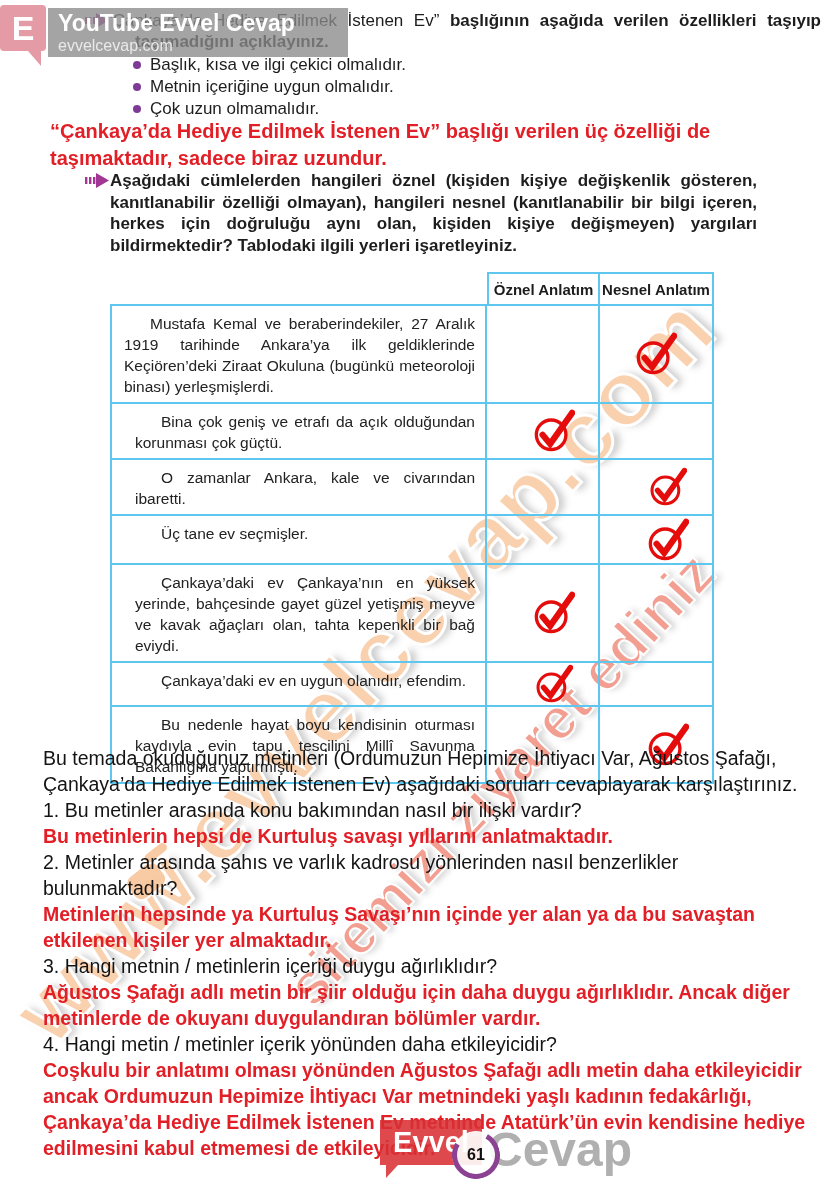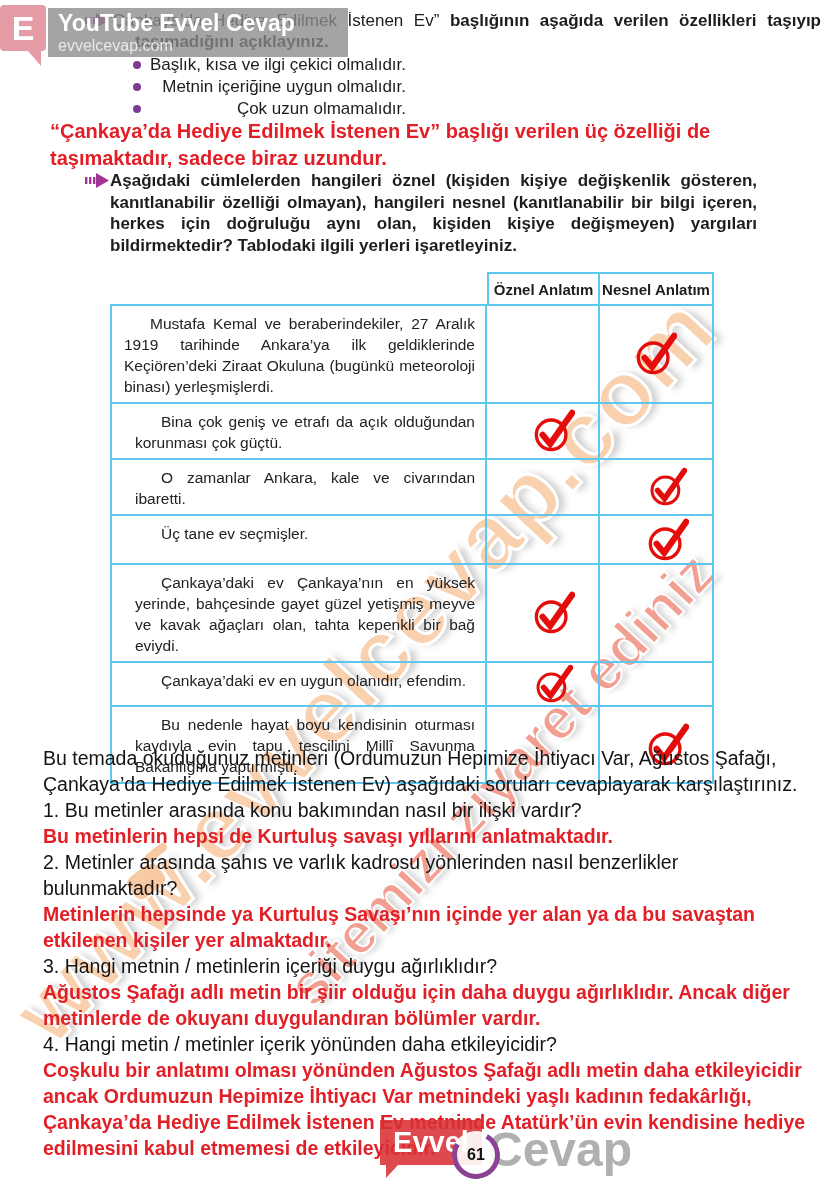--- a/index.html
+++ b/index.html
@@ -60,21 +60,21 @@
   }
 
   
   .arrow-icon { position:absolute; left:0; top:3px; }
   .q1 {
     position:absolute; left:85px; top:10px; width:736px; z-index:2;
     font-size:17px; line-height:21px;
     padding-left:50px; text-indent:-28px; text-align:justify;
   }
   .q1 b { font-weight:bold; }
-  .bullets { position:absolute; left:133px; top:54px; z-index:2; list-style:none;text-align:right; }
+  .bullets { position:absolute; left:133px; top:54px; z-index:2; list-style:none; }
   .bullets li { font-size:17px; line-height:22px; position:relative; padding-left:17px; }
   .dot {
     position:absolute; left:0; top:7px; width:8px; height:8px;
     border-radius:50%; background:#7d3a96;
   }
   .answer1 {
     position:absolute; left:50px; top:118px; width:766px; z-index:2;
     font-size:20px; line-height:27px; color:#e21e26; font-weight:bold;
   }
   .q2 {

